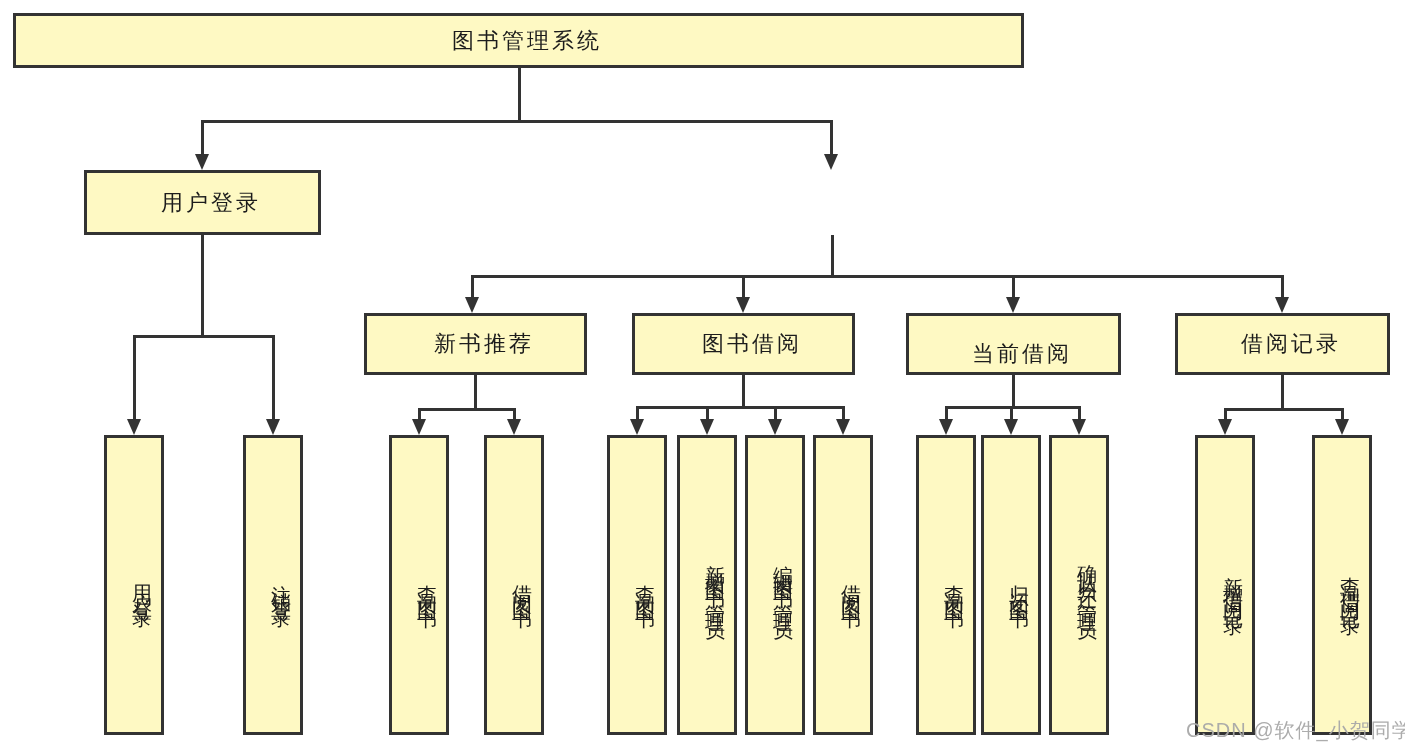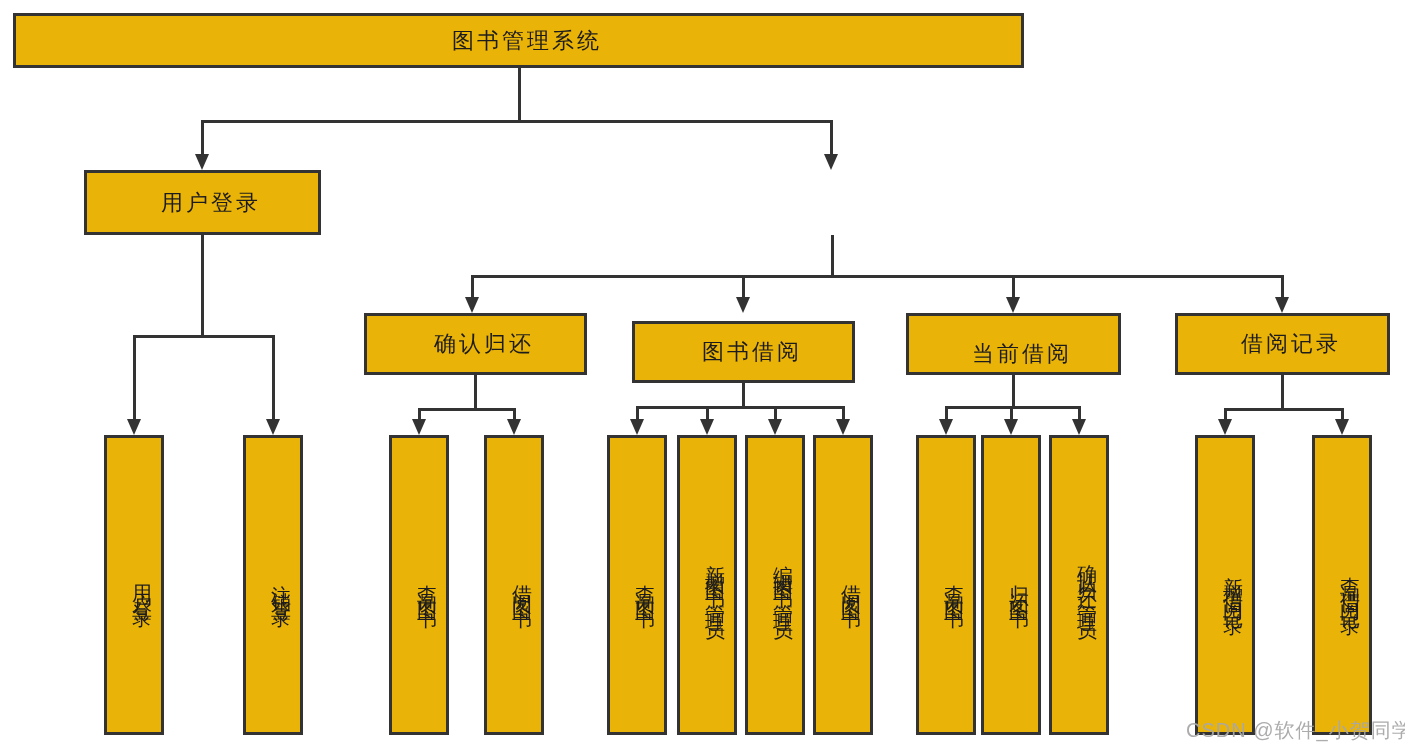--- a/index.html
+++ b/index.html
@@ -12,21 +12,21 @@
     position: relative;
     width: 1405px;
     height: 747px;
     background: #ffffff;
     overflow: hidden;
   }
   .node {
     position: absolute;
     box-sizing: border-box;
     border: 3px solid #333333;
-    background: #eab308;
+    background: #fef9c3;
     display: flex;
     align-items: center;
     justify-content: center;
     z-index: 2;
     padding-left: 17px;
   }
   .node .label {
     color: #1c1c1c;
     font-size: 22px;
     letter-spacing: 3px;
@@ -121,23 +121,23 @@
     <div class="arrowhead" style="left: 1218px; top: 419px; border-top-color: rgb(51, 51, 51);"></div>
     <div class="line" style="left: 1341px; top: 408px; width: 3px; height: 13px; background: rgb(51, 51, 51);"></div>
     <div class="arrowhead" style="left: 1335px; top: 419px; border-top-color: rgb(51, 51, 51);"></div>
     <div class="node" style="left: 13px; top: 13px; width: 1011px; height: 55px; border-color: rgb(51, 51, 51);">
       <span class="label" style="color: rgb(28, 28, 28);">图书管理系统</span>
     </div>
     <div class="node" style="left: 84px; top: 170px; width: 237px; height: 65px; border-color: rgb(51, 51, 51);">
       <span class="label" style="color: rgb(28, 28, 28);">用户登录</span>
     </div>
     <div class="node" style="left: 364px; top: 313px; width: 223px; height: 62px; border-color: rgb(51, 51, 51);">
-      <span class="label" style="color: rgb(28, 28, 28);">确认归还</span>
+      <span class="label" style="color: rgb(28, 28, 28);">新书推荐</span>
     </div>
-    <div class="node" style="left: 632px; top: 313px; width: 223px; height: 62px; border-color: rgb(51, 51, 51); margin-top: 8px;">
+    <div class="node" style="left: 632px; top: 313px; width: 223px; height: 62px; border-color: rgb(51, 51, 51);">
       <span class="label" style="color: rgb(28, 28, 28);">图书借阅</span>
     </div>
     <div class="node" style="left: 906px; top: 313px; width: 215px; height: 62px; border-color: rgb(51, 51, 51);">
       <span class="label" style="color: rgb(28, 28, 28); margin-top: 20px;">当前借阅</span>
     </div>
     <div class="node" style="left: 1175px; top: 313px; width: 215px; height: 62px; border-color: rgb(51, 51, 51);">
       <span class="label" style="color: rgb(28, 28, 28);">借阅记录</span>
     </div>
     <div class="node vertical" style="left: 104px; top: 435px; width: 60px; height: 300px; border-color: rgb(51, 51, 51);">
       <span class="label" style="color: rgb(28, 28, 28);">用户登录</span>

